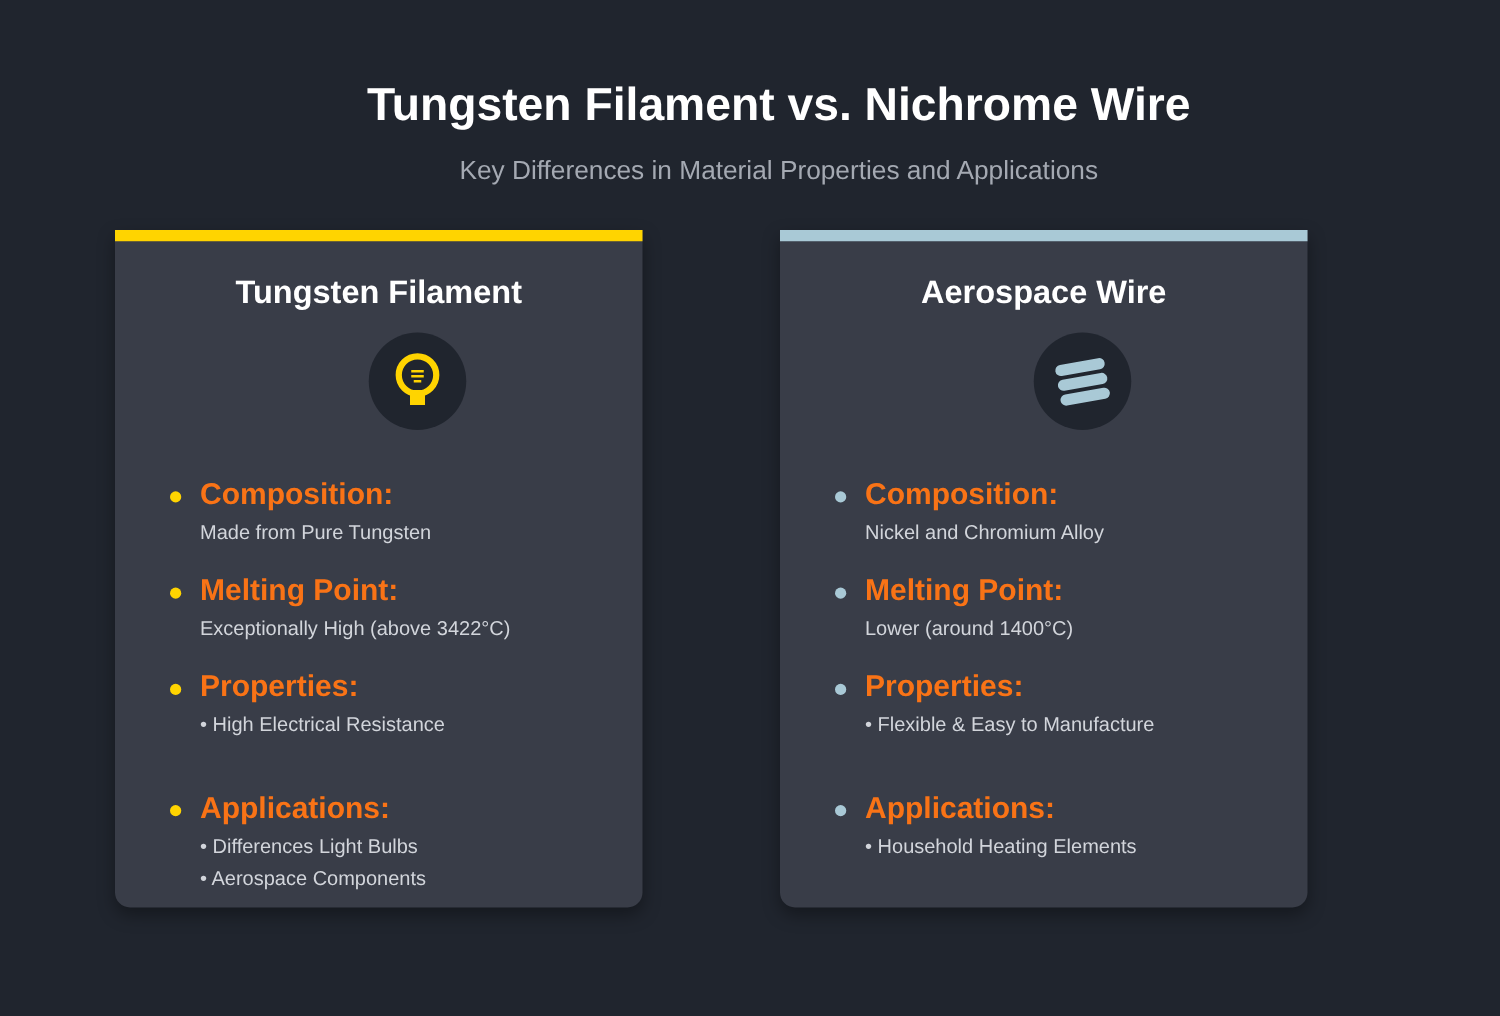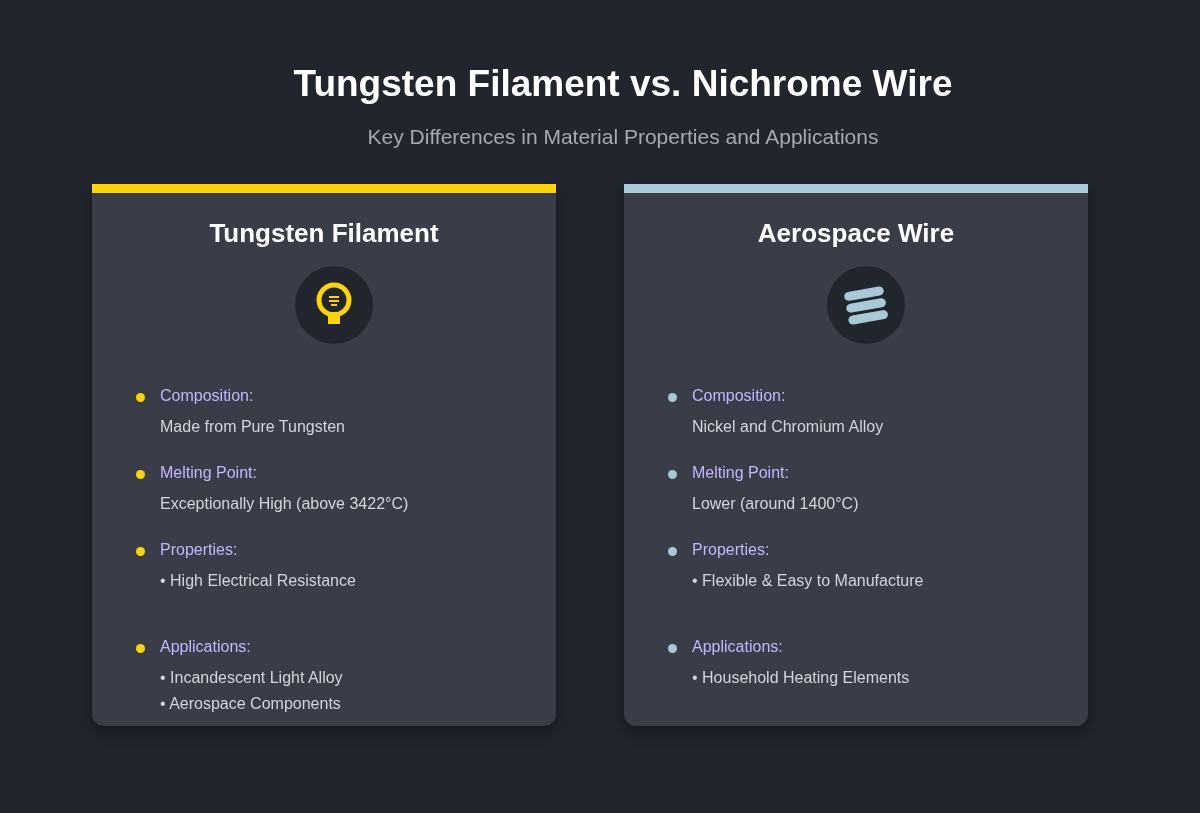--- a/index.html
+++ b/index.html
@@ -9,21 +9,21 @@
       font-family: "Liberation Sans", sans-serif;
       color: #ffffff;
       overflow: hidden;
     }
     .page { position: relative; width: 1200px; height: 813px; }
     .header { position: absolute; top: 62px; left: 0; width: 1200px; text-align: center; padding-left: 46px; }
     .title { font-size: 37px; font-weight: bold; color: #ffffff; line-height: 44px; }
     .subtitle { font-size: 21px; color: #a4a9b2; margin-top: 20px; line-height: 22px; }
 
     .card {
-      position: absolute; top: 184px; width: 464px; height: 542px;
+      position: absolute; top: 184px; width: 422px; height: 542px;
       background: #393d48;
       border-radius: 0 0 12px 12px;
       box-shadow: 0 6px 14px rgba(0,0,0,0.35);
     }
     .card.left { left: 92px; }
     .card.right { left: 624px; }
     .card .topbar { position: absolute; top: 0; left: 0; right: 0; height: 9px; }
     .card .card-title {
       position: absolute; top: 33px; left: 0; right: 0; text-align: center;
       font-size: 26px; font-weight: bold; color: #ffffff; line-height: 32px;
@@ -31,22 +31,22 @@
     .card .icon-circle {
       position: absolute; top: 82px; left: 203px; width: 78px; height: 78px;
       border-radius: 50%; background: #20252e;
       display: flex; align-items: center; justify-content: center;
     }
     .section { position: absolute; left: 44px; right: 20px; }
     .section .dot {
       position: absolute; left: 0; top: 9px; width: 9px; height: 9px; border-radius: 50%;
     }
     .section .label {
-      position: absolute; left: 24px; top: 0; font-size: 16px; font-weight: normal;
-      color: #c4b5fd; line-height: 24px;
+      position: absolute; left: 24px; top: 0; font-size: 24px; font-weight: bold;
+      color: #f97316; line-height: 24px;
     }
     .section .lines { position: absolute; left: 24px; top: 30px; }
     .section .line { font-size: 16px; color: #d2d5db; line-height: 26px; white-space: nowrap; }
   </style>
 </head>
 <body>
 
 <div class="page">
   <div class="header">
     <div class="title">Tungsten Filament vs. Nichrome Wire</div>
@@ -84,21 +84,21 @@
       <span class="dot" style="background:#ffd400;"></span>
       <div class="label">Properties:</div>
       <div class="lines">
         <div class="line">• High Electrical Resistance</div>
       </div>
     </div>
     <div class="section" style="top:451px;">
       <span class="dot" style="background:#ffd400;"></span>
       <div class="label">Applications:</div>
       <div class="lines">
-        <div class="line">• Incandescent Light Alloy</div>
+        <div class="line">• Differences Light Bulbs</div>
         <div class="line">• Aerospace Components</div>
       </div>
     </div>
   </div>
 
   <div class="card right">
     <div class="topbar" style="background:#a9c9d6;"></div>
     <div class="card-title">Aerospace Wire</div>
     <div class="icon-circle">
       <svg width="52" height="48" viewBox="0 0 52 48">

